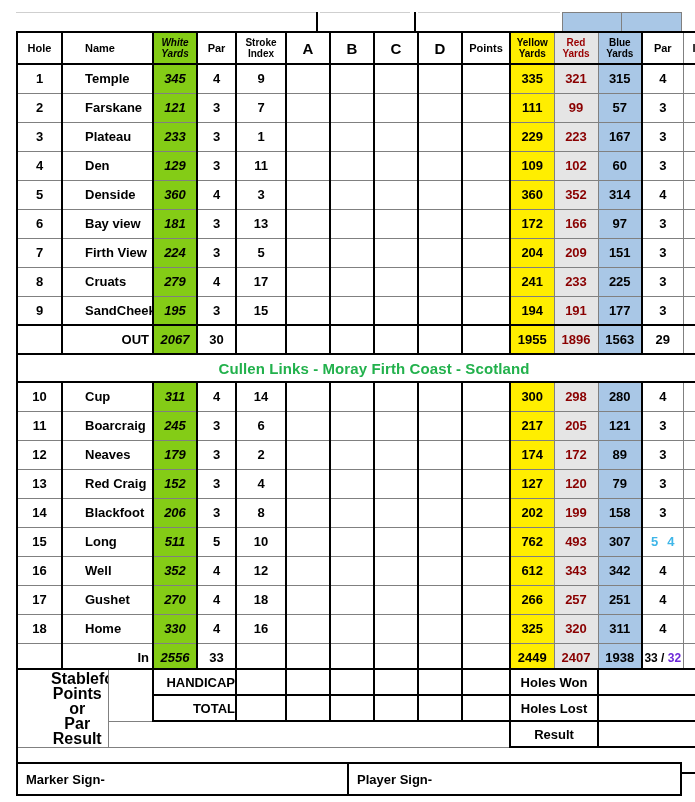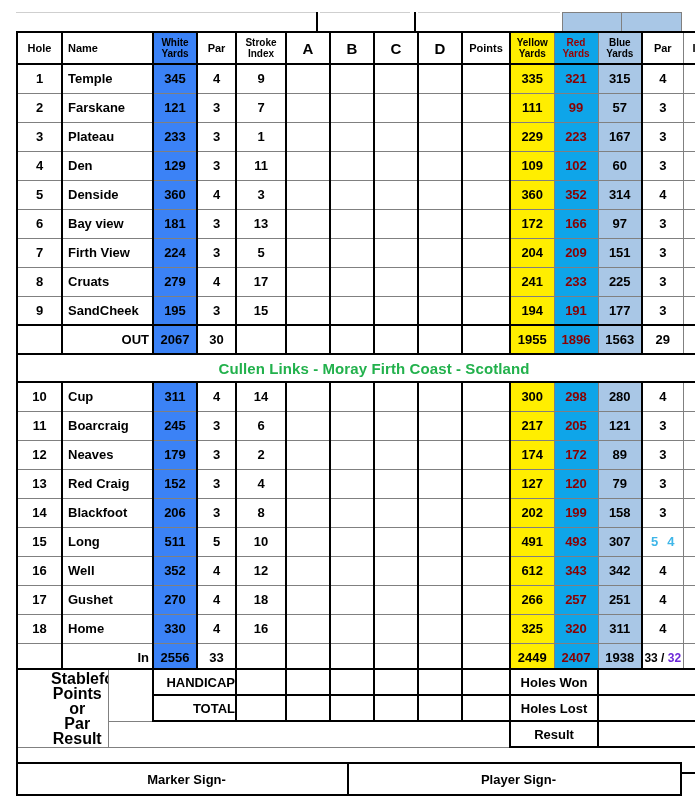--- a/index.html
+++ b/index.html
@@ -23,32 +23,32 @@
     overflow:hidden;
   }
 
   
   .tL{border-left:2px solid #000;}
   .tR{border-right:2px solid #000;}
   .tT{border-top:2px solid #000;}
   .tB{border-bottom:2px solid #000;}
 
   
-  .c-white{background:#3b82f6;}
+  .c-white{background:#84cc16;font-style:italic;}
   .c-yellow{background:#ffee00;}
-  .c-red{background:#0ea5e9;color:#8a0000;}
+  .c-red{background:#e5e5e5;color:#8a0000;}
   .c-blue{background:#a9c7e6;}
 
   .hdr td{font-size:11px;line-height:11px;font-weight:bold;}
   .hdr .two{font-size:10px;line-height:11px;}
   .hdr .big{font-size:15px;}
   .hdr .c-red{color:#9a0000;}
 
   .rowh{height:29px;}
-  .name{text-align:left;padding-left:5px;font-size:13px;}
+  .name{text-align:left;padding-left:22px;font-size:13px;}
   .rightlab{text-align:right;padding-right:3px;font-size:13px;}
   .holecell{font-size:13px;}
   .val{font-size:13px;}
 
   
   .topstrip{position:absolute;left:0;top:0;width:695px;height:31px;background:#fff;}
   .topstrip .seg{position:absolute;top:12px;height:19px;border-top:1px solid #bdbdbd;}
   .topstrip .vr{position:absolute;top:12px;height:19px;width:2px;background:#000;}
   .topstrip .bluebox{position:absolute;top:12px;height:19px;background:#a9c7e6;border:1px solid #808080;}
   .topstrip .ghost{position:absolute;top:13px;left:47px;font-size:9px;color:#d0d0d0;letter-spacing:1px;}
@@ -64,21 +64,21 @@
   .parblue{color:#3fb6e8;font-weight:bold;}
   .parblue .sp{display:inline-block;width:9px;}
   .bottomtbl td{height:24px;}
   .stable{
     text-align:center;padding-right:4px;font-size:16px;line-height:15px;
     white-space:normal;
     padding-left:33px;
   }
   .lab{text-align:right;font-size:13px;}
   .labc{text-align:center;font-size:13px;}
-  .signrow td{height:30px;text-align:center;padding-left:8px;font-size:13px;}
+  .signrow td{height:30px;text-align:left;padding-left:8px;font-size:13px;}
   .noborder{border:none;background:#fff;}
 </style>
 </head>
 <body>
 
 <div class="sheet">
 
   <div class="topstrip">
     <div class="seg" style="left:16px;width:300px;border-top:1px solid #cfcfcf;"></div>
     <div class="seg" style="left:320px;width:90px;border-top:1px solid #cfcfcf;"></div>
@@ -415,21 +415,21 @@
           <td class="tL holecell">15</td>
           <td class="tL name">Long</td>
           <td class="tL c-white val">511</td>
           <td class="tL val">5</td>
           <td class="tL val">10</td>
           <td class="tL"></td>
           <td class="tL"></td>
           <td class="tL"></td>
           <td class="tL"></td>
           <td class="tL"></td>
-          <td class="tL c-yellow val">491</td>
+          <td class="tL c-yellow val">762</td>
           <td class="c-red val">493</td>
           <td class="tR c-blue val">307</td>
           <td class="val parblue"><span>5</span><span class="sp"></span><span>4</span></td>
           <td class="tR val">10</td>
         </tr>
         <tr class="rowh">
           <td class="tL holecell">16</td>
           <td class="tL name">Well</td>
           <td class="tL c-white val">352</td>
           <td class="tL val">4</td>

